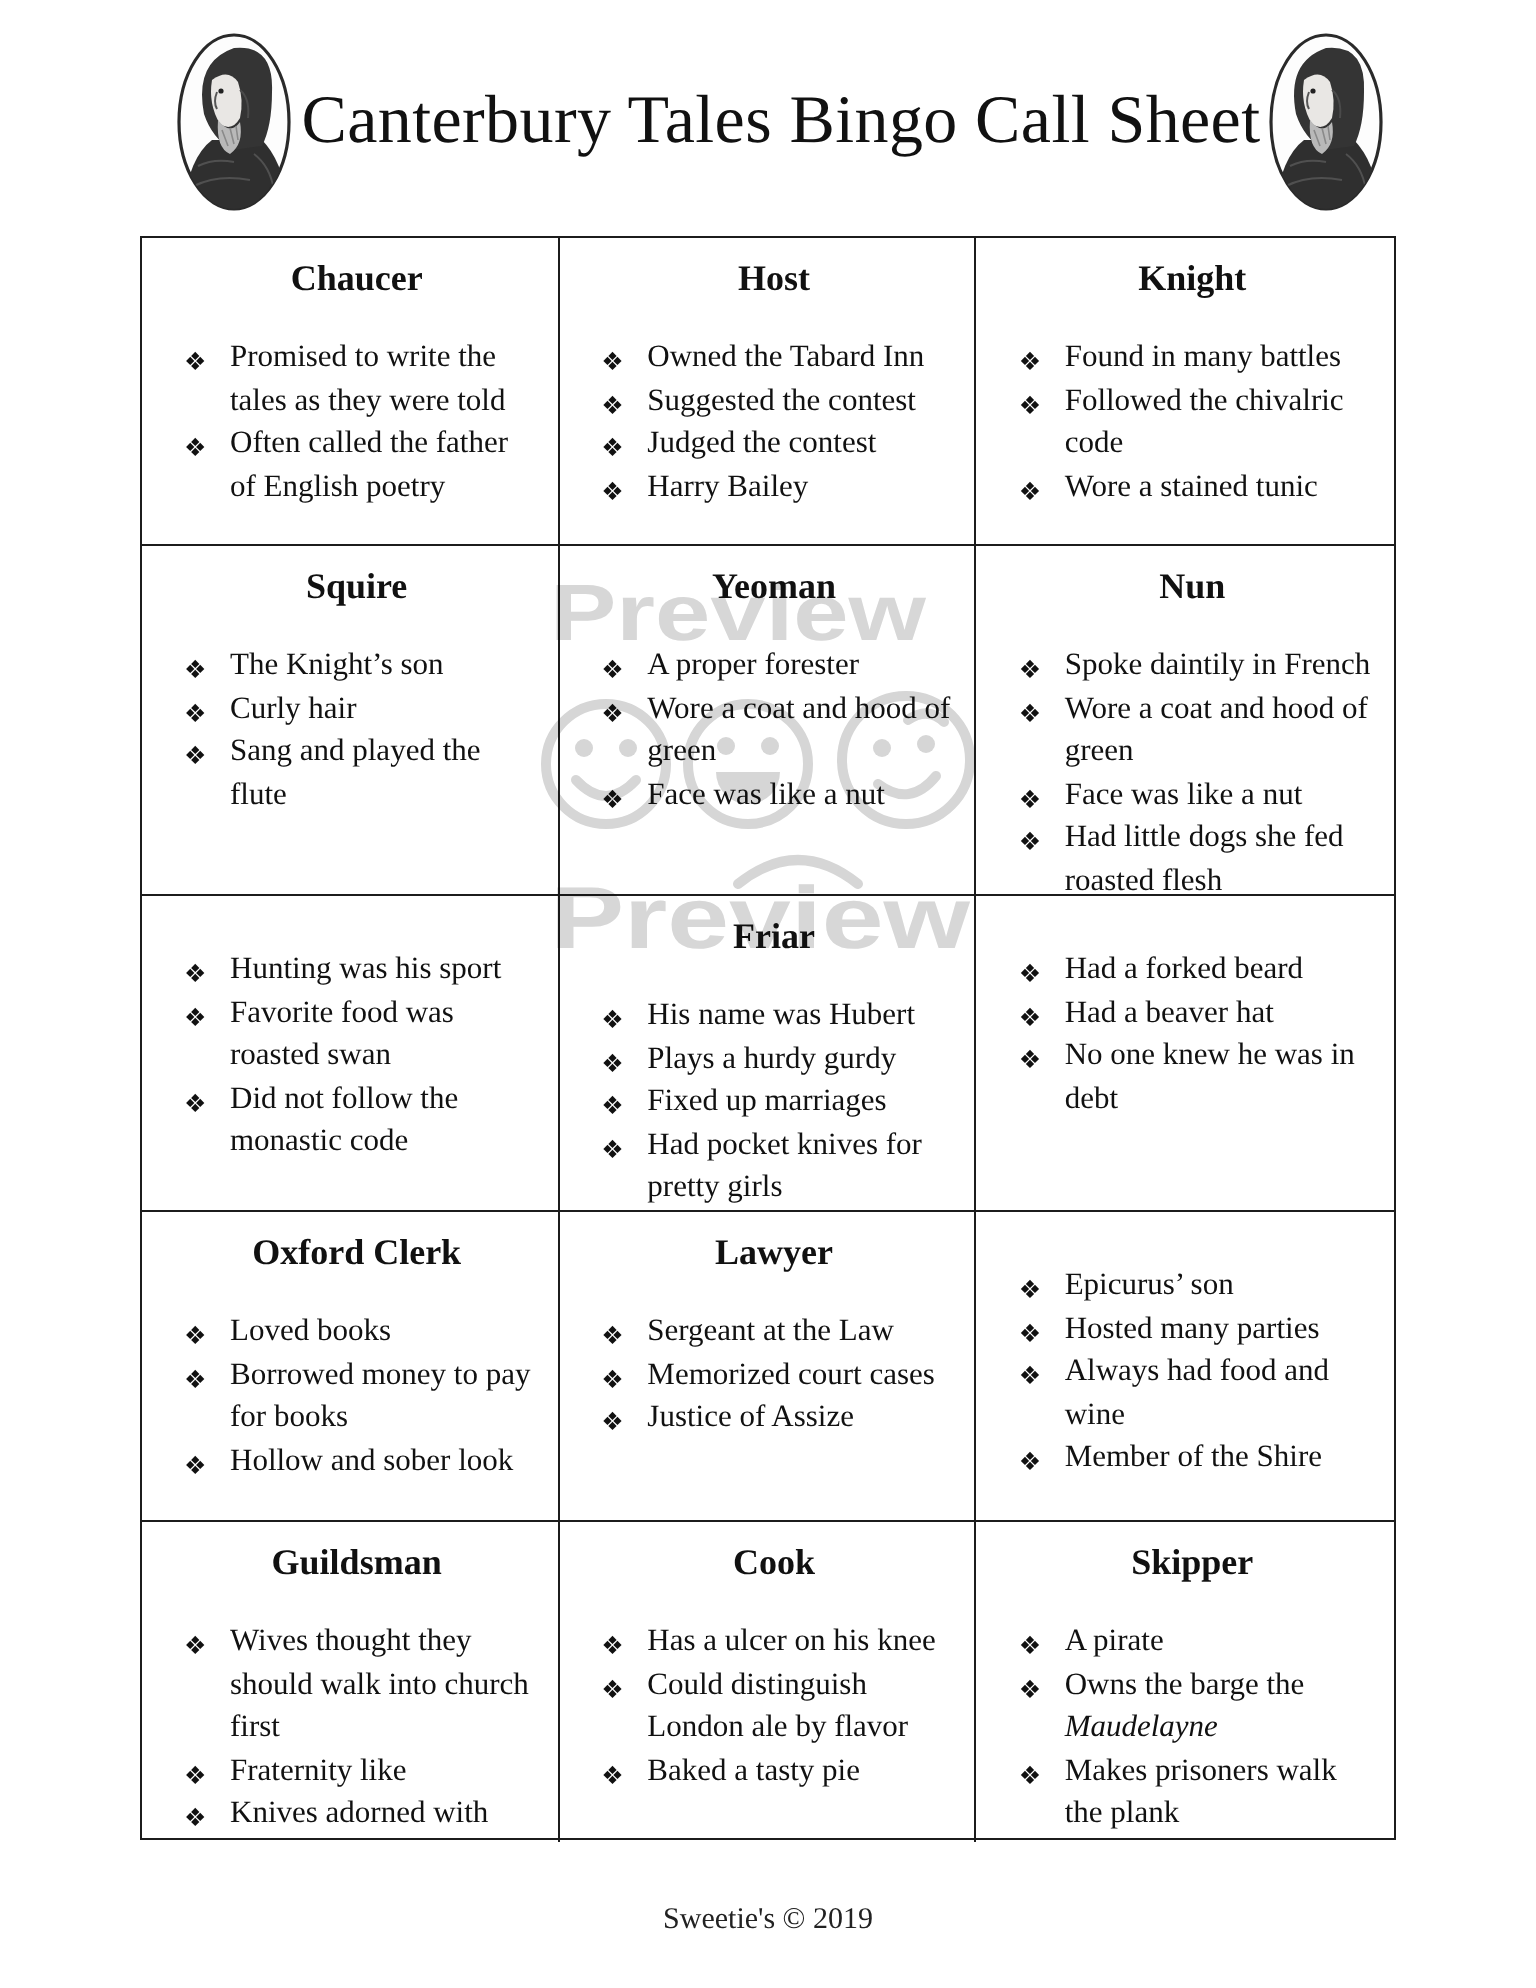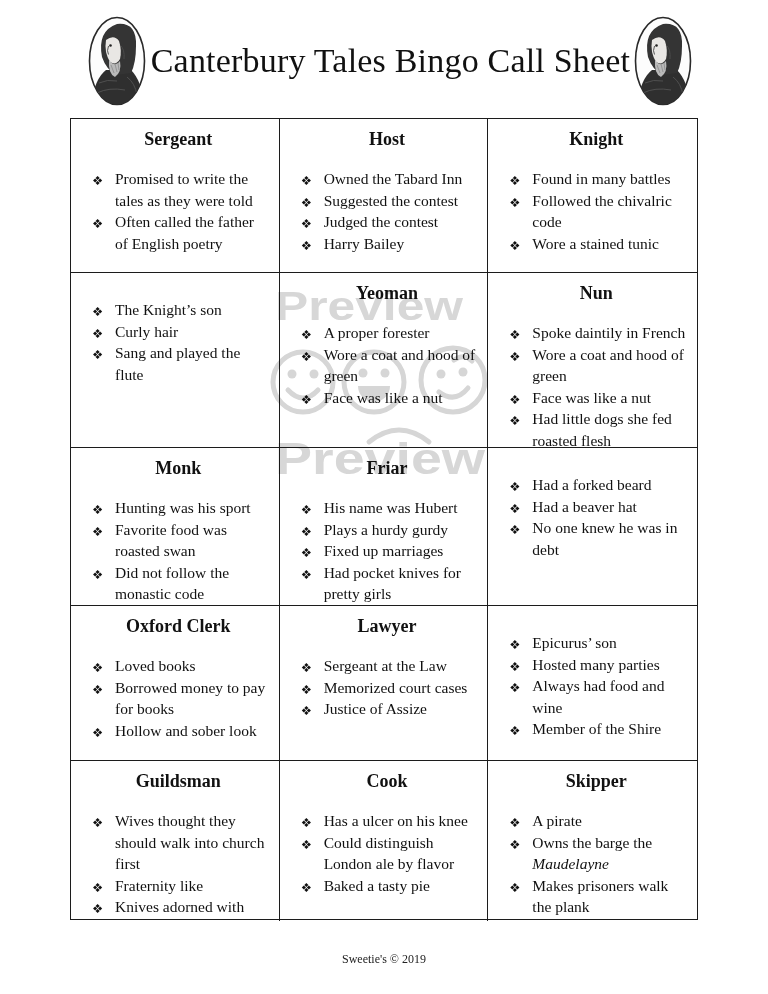--- a/index.html
+++ b/index.html
@@ -62,21 +62,21 @@
   li.clue i{}
   
   .watermark{
     position:absolute;left:256px;top:268px;width:272px;height:240px;
     z-index:3;pointer-events:none;line-height:0;
     mix-blend-mode:multiply;
   }
   
   .footer{
     position:absolute;left:0;top:952px;width:768px;
-    text-align:center;font-size:12px;color:#222;
+    text-align:center;font-size:15px;color:#222;
   }
 </style>
 </head>
 <body>
 
 <div class="page">
 
   <div class="header">
     <span class="portrait">
       <svg width="61" height="92" viewBox="0 0 61 92">
@@ -153,21 +153,21 @@
 
         <path d="M113,174 Q143,150 173,174"></path>
       </g>
       <text x="19" y="52" textLength="188" lengthAdjust="spacingAndGlyphs" font-family="Liberation Sans, sans-serif" font-weight="bold" font-size="40" fill="#d7d7d7">Preview</text>
       <text x="19" y="206" textLength="210" lengthAdjust="spacingAndGlyphs" font-family="Liberation Sans, sans-serif" font-weight="bold" font-size="44" fill="#d7d7d7">Preview</text>
     </svg>
   </div>
 
   <div class="grid">
       <div class="cell">
-        <div class="cell-title">Sergeant</div>
+        <div class="cell-title">Chaucer</div>
         <ul class="clues">
           <li class="clue"><span class="bullet">❖</span>Promised to write the tales as they were told</li>
           <li class="clue"><span class="bullet">❖</span>Often called the father of English poetry</li>
         </ul>
       </div>
       <div class="cell">
         <div class="cell-title">Host</div>
         <ul class="clues">
           <li class="clue"><span class="bullet">❖</span>Owned the Tabard Inn</li>
           <li class="clue"><span class="bullet">❖</span>Suggested the contest</li>
@@ -177,20 +177,21 @@
       </div>
       <div class="cell">
         <div class="cell-title">Knight</div>
         <ul class="clues">
           <li class="clue"><span class="bullet">❖</span>Found in many battles</li>
           <li class="clue"><span class="bullet">❖</span>Followed the chivalric code</li>
           <li class="clue"><span class="bullet">❖</span>Wore a stained tunic</li>
         </ul>
       </div>
       <div class="cell">
+        <div class="cell-title">Squire</div>
         <ul class="clues">
           <li class="clue"><span class="bullet">❖</span>The Knight’s son</li>
           <li class="clue"><span class="bullet">❖</span>Curly hair</li>
           <li class="clue"><span class="bullet">❖</span>Sang and played the flute</li>
         </ul>
       </div>
       <div class="cell">
         <div class="cell-title">Yeoman</div>
         <ul class="clues">
           <li class="clue"><span class="bullet">❖</span>A proper forester</li>
@@ -201,21 +202,20 @@
       <div class="cell">
         <div class="cell-title">Nun</div>
         <ul class="clues">
           <li class="clue"><span class="bullet">❖</span>Spoke daintily in French</li>
           <li class="clue"><span class="bullet">❖</span>Wore a coat and hood of green</li>
           <li class="clue"><span class="bullet">❖</span>Face was like a nut</li>
           <li class="clue"><span class="bullet">❖</span>Had little dogs she fed roasted flesh</li>
         </ul>
       </div>
       <div class="cell">
-        <div class="cell-title">Monk</div>
         <ul class="clues">
           <li class="clue"><span class="bullet">❖</span>Hunting was his sport</li>
           <li class="clue"><span class="bullet">❖</span>Favorite food was roasted swan</li>
           <li class="clue"><span class="bullet">❖</span>Did not follow the monastic code</li>
         </ul>
       </div>
       <div class="cell">
         <div class="cell-title">Friar</div>
         <ul class="clues">
           <li class="clue"><span class="bullet">❖</span>His name was Hubert</li>

